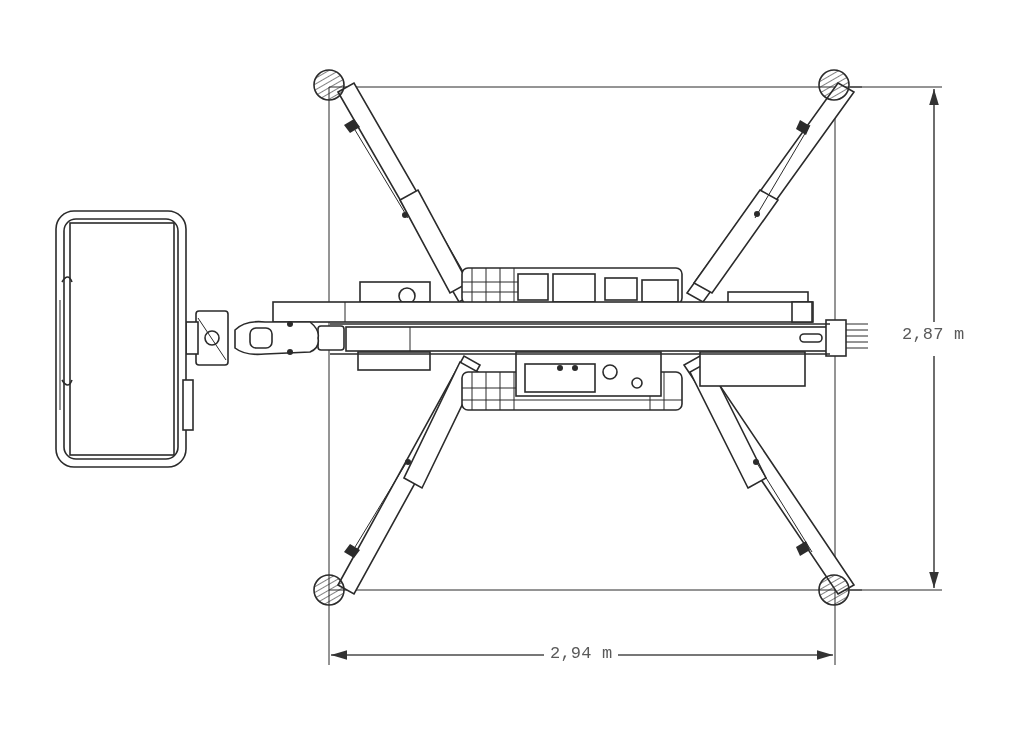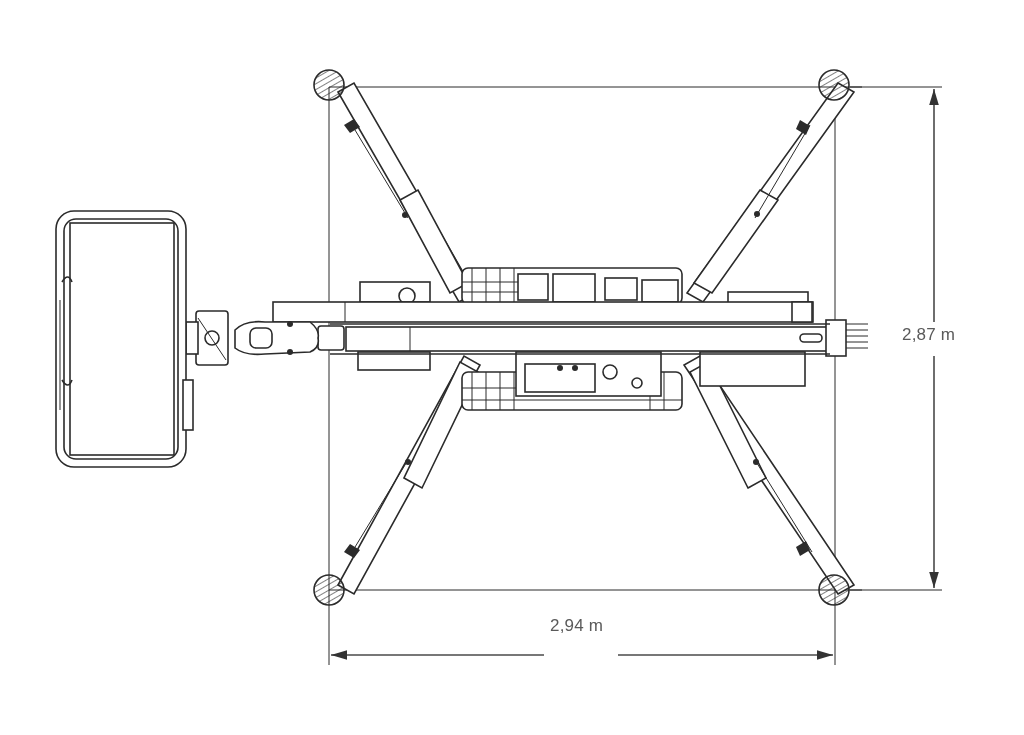--- a/index.html
+++ b/index.html
@@ -5,25 +5,25 @@
     html, body { margin: 0; padding: 0; background: #ffffff; }
     body { width: 1024px; height: 735px; overflow: hidden; position: relative; font-family: "DejaVu Sans", sans-serif; }
     #drawing { position: absolute; left: 0; top: 0; width: 1024px; height: 735px; }
     .ln { fill: none; stroke: #2b2b2b; stroke-width: 1.6; }
     .thin { fill: none; stroke: #2b2b2b; stroke-width: 1; }
     .dim { fill: none; stroke: #4a4a4a; stroke-width: 1.6; }
     .fillw { fill: #ffffff; stroke: #2b2b2b; stroke-width: 1.6; }
     .dark { fill: #2b2b2b; }
     .label {
       position: absolute; background: #ffffff; color: #5a5a5a;
-      font-family: Liberation Sans, sans-serif; font-size: 17px; letter-spacing: 0.2px;
+      font-family: Liberation Mono, monospace; font-size: 17px; letter-spacing: 0.2px;
       padding: 0 4px; white-space: nowrap;
     }
     #label-height { left: 898px; top: 325px; }
-    #label-width { left: 546px; top: 616px; }
+    #label-width { left: 546px; top: 644px; }
   </style>
 </head>
 <body>
 
 <svg id="drawing" viewBox="0 0 1024 735" xmlns="http://www.w3.org/2000/svg">
   <defs>
     <marker id="arrow" viewBox="0 0 10 10" refX="10" refY="5" markerWidth="10" markerHeight="10" orient="auto-start-reverse">
       <path d="M0,2 L10,5 L0,8 z" fill="#333"></path>
     </marker>
     <pattern id="hatch" patternUnits="userSpaceOnUse" width="5" height="5" patternTransform="rotate(60)">

